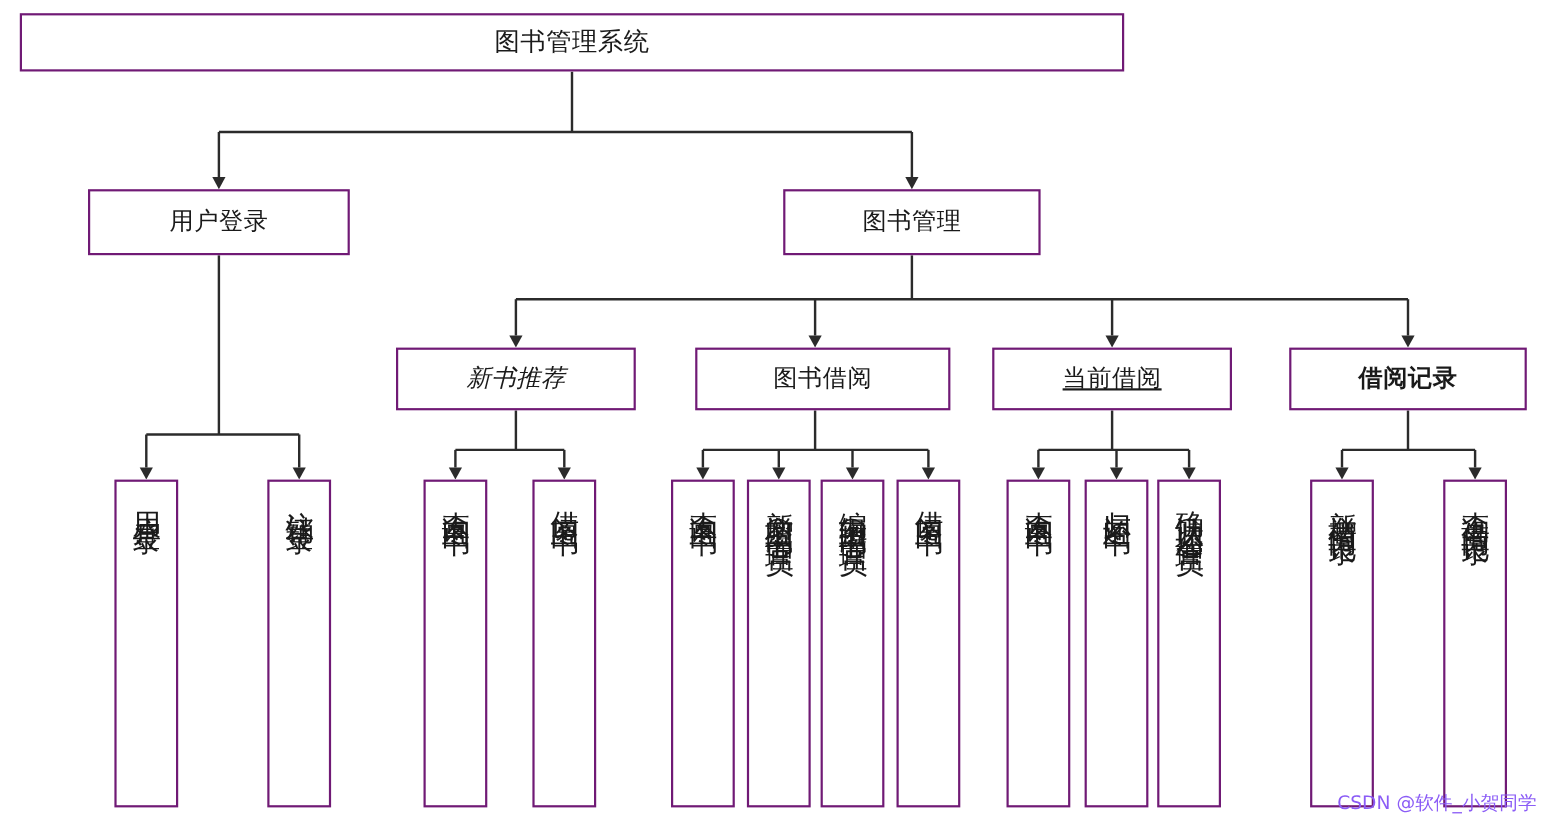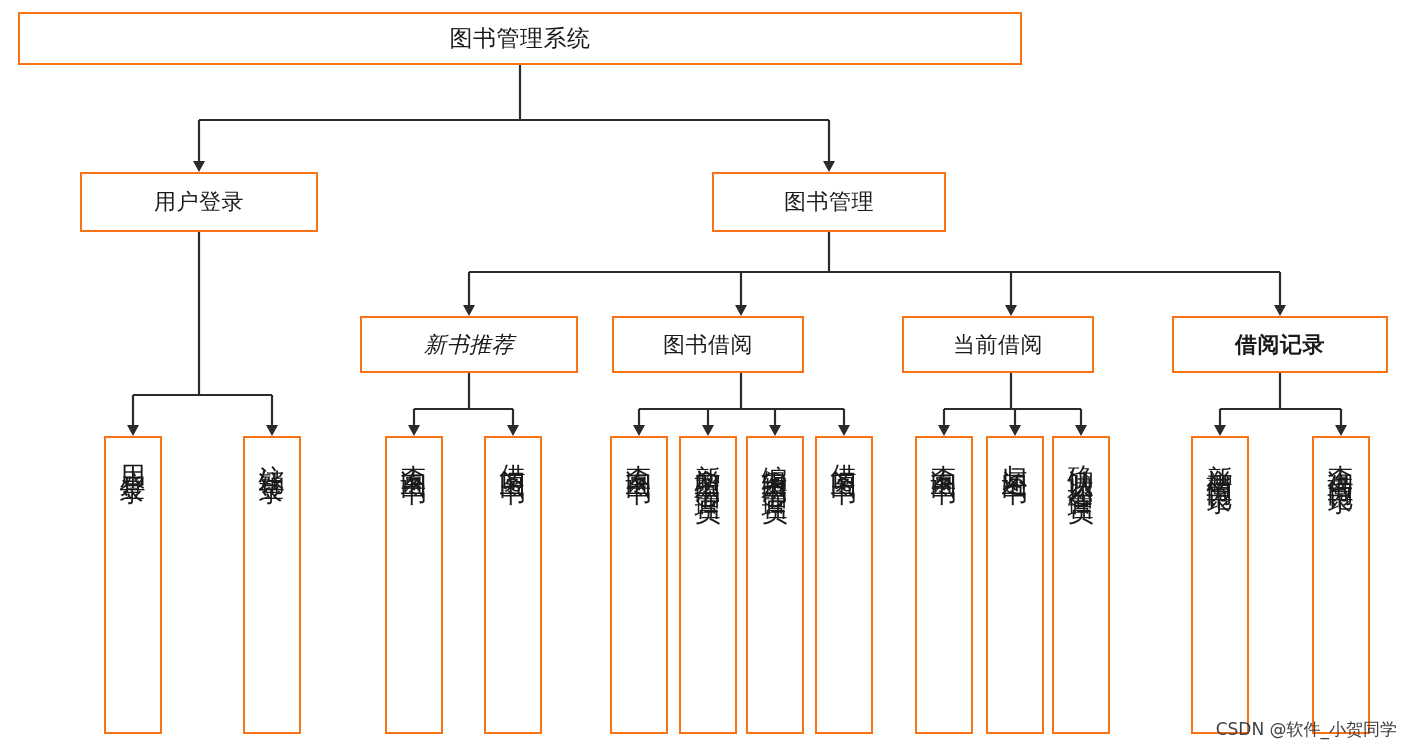--- a/index.html
+++ b/index.html
@@ -23,21 +23,21 @@
     left: 0;
     top: 0;
     width: 1405px;
     height: 747px;
     pointer-events: none;
   }
   .node {
     position: absolute;
     box-sizing: border-box;
     background: #ffffff;
-    border: 2px solid #f97316;
+    border: 2px solid #701a75;
     display: flex;
     align-items: center;
     justify-content: center;
     color: #1a1a1a;
     z-index: 2;
   }
   .node .lbl {
     display: block;
     text-align: center;
     line-height: 1.08;
@@ -63,21 +63,21 @@
     font-size: 26px;
     line-height: 1.0;
     letter-spacing: 5px;
     white-space: nowrap;
   }
   #watermark {
     position: absolute;
     right: 8px;
     bottom: 6px;
     font-size: 17px;
-    color: #404040;
+    color: #8b5cf6;
     z-index: 5;
     white-space: nowrap;
     user-select: none;
   }
 </style>
 </head>
 <body>
 
 <div id="canvas">
 
@@ -149,24 +149,24 @@
       </div>
       <div class="node level2 horiz" style="left: 80px; top: 172px; width: 238px; height: 60px;">
         <span class="lbl">用户登录</span>
       </div>
       <div class="node level2 horiz" style="left: 712px; top: 172px; width: 234px; height: 60px;">
         <span class="lbl">图书管理</span>
       </div>
       <div class="node level3 horiz" style="left: 360px; top: 316px; width: 218px; height: 57px; font-style: italic;">
         <span class="lbl">新书推荐</span>
       </div>
-      <div class="node level3 horiz" style="left: 612px; top: 316px; width: 192px; height: 57px;">
+      <div class="node level3 horiz" style="left: 632px; top: 316px; width: 232px; height: 57px;">
         <span class="lbl">图书借阅</span>
       </div>
-      <div class="node level3 horiz" style="left: 902px; top: 316px; width: 192px; height: 57px;">
+      <div class="node level3 horiz" style="left: 902px; top: 316px; width: 218px; height: 57px; text-decoration: underline;">
         <span class="lbl">当前借阅</span>
       </div>
       <div class="node level3 horiz" style="left: 1172px; top: 316px; width: 216px; height: 57px; font-weight: bold;">
         <span class="lbl">借阅记录</span>
       </div>
       <div class="node leaf vert" style="left: 104px; top: 436px; width: 58px; height: 298px;">
         <span class="lbl">用户登录</span>
       </div>
       <div class="node leaf vert" style="left: 243px; top: 436px; width: 58px; height: 298px;">
         <span class="lbl">注销登录</span>

